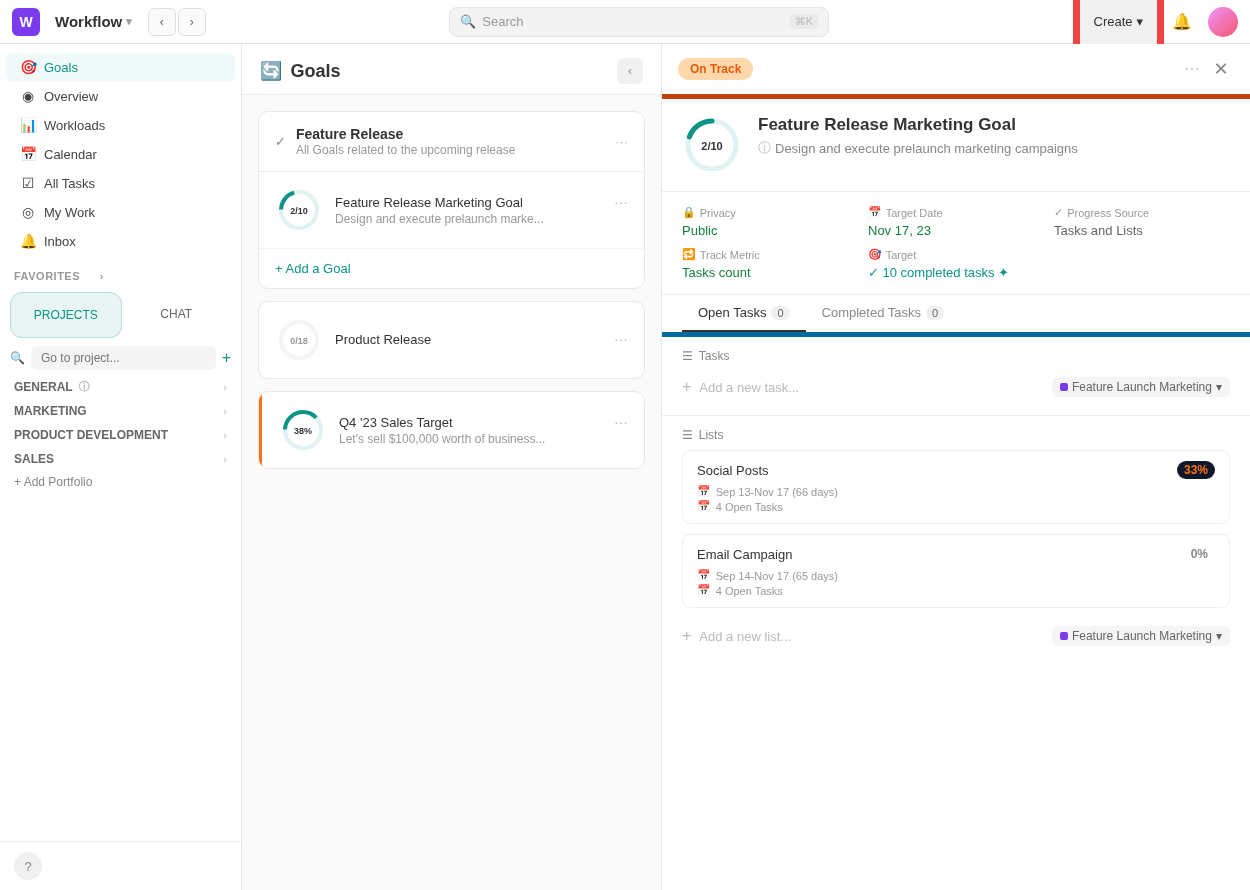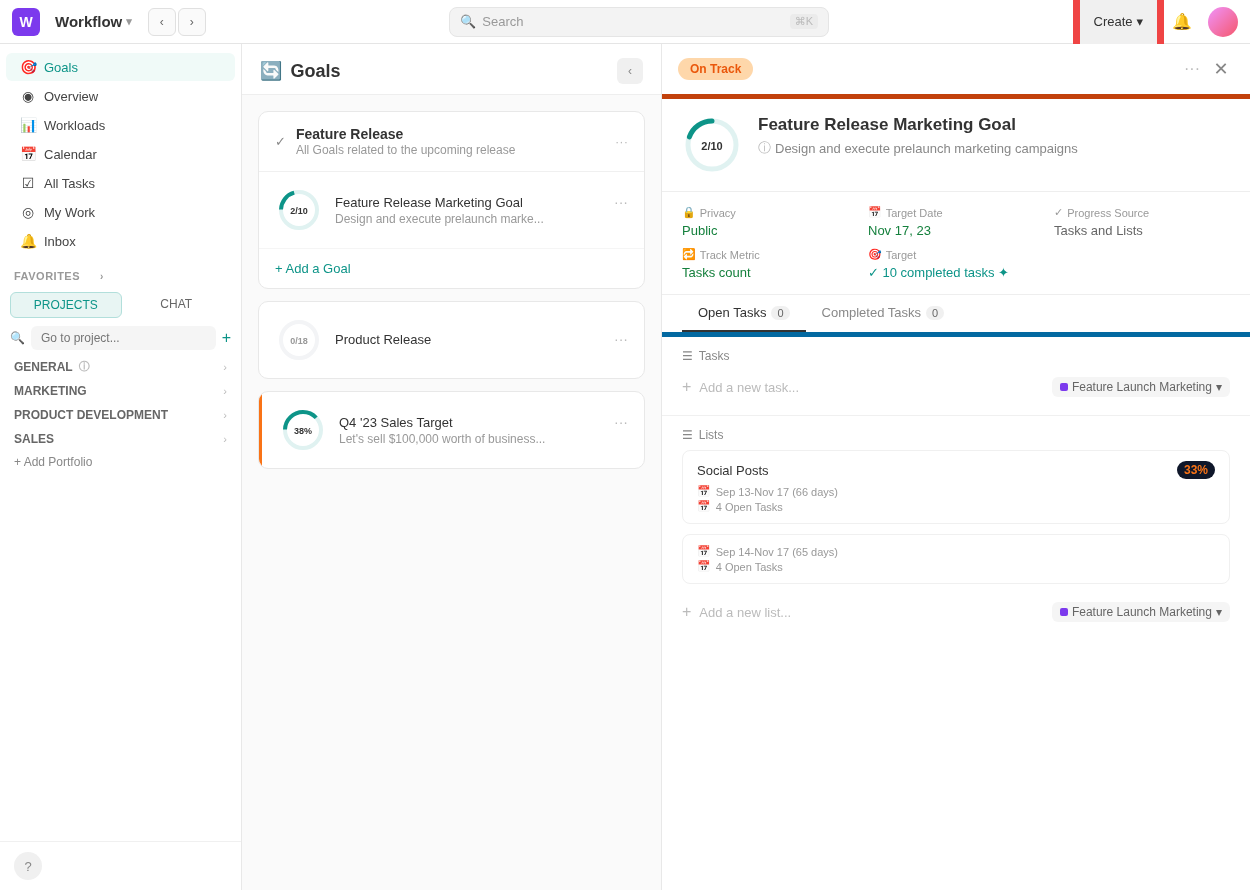--- a/index.html
+++ b/index.html
@@ -29,21 +29,21 @@
     .sidebar-item { display: flex; align-items: center; gap: 8px; padding: 6px 14px; cursor: pointer; border-radius: 6px; margin: 1px 6px; font-size: 13px; color: #444; }
     .sidebar-item.active { background: #f0faf8; color: #0d9488; }
     .sidebar-item .icon { width: 16px; text-align: center; font-size: 14px; }
     .sidebar-section { padding: 6px 14px 2px; font-size: 11px; font-weight: 600; color: #999; letter-spacing: 0.5px; display: flex; align-items: center; gap: 20px; }
     .sidebar-section .arrow { font-size: 10px; }
     .sidebar-group { display: flex; align-items: center; justify-content: space-between; padding: 5px 14px; cursor: pointer; }
     .sidebar-group-label { font-size: 12px; font-weight: 600; color: #666; display: flex; align-items: center; gap: 6px; }
     .sidebar-group-label .info { color: #bbb; font-size: 11px; }
     .sidebar-group .chevron { color: #bbb; font-size: 11px; }
     .projects-tabs { display: flex; gap: 0; padding: 8px 10px 4px; }
-    .projects-tab { flex: 1; text-align: center; padding: 5px 8px; font-size: 12px; font-weight: 500; border-radius: 6px; cursor: pointer; color: #666; }
+    .projects-tab { flex: 1; text-align: center; padding: 15px 8px; font-size: 12px; font-weight: 500; border-radius: 12px; cursor: pointer; color: #666; }
     .projects-tab.active { background: #e8f5f3; color: #0d9488; border: 1px solid #b2dfdb; }
     .add-project-btn { color: #0d9488; font-size: 16px; cursor: pointer; }
     .project-search-row { display: flex; align-items: center; padding: 4px 10px; gap: 6px; }
     .project-search-input { flex: 1; background: #f5f5f5; border: none; border-radius: 6px; padding: 5px 10px; font-size: 12px; color: #999; outline: none; }
     .sidebar-footer { margin-top: auto; padding: 10px 14px; border-top: 1px solid #f0f0f0; }
     .help-btn { display: flex; align-items: center; justify-content: center; width: 28px; height: 28px; border-radius: 50%; background: #f0f0f0; color: #888; cursor: pointer; font-size: 13px; }
     .add-portfolio { font-size: 12px; color: #888; padding: 4px 14px; cursor: pointer; }
 
     
     .center-panel { width: 420px; background: #fafafa; border-right: 1px solid #e8e8e8; display: flex; flex-direction: column; flex-shrink: 0; overflow: hidden; }
@@ -422,20 +422,24 @@
         <span class="list-meta-icon">📅</span>
         <span>Sep 13-Nov 17 (66 days)</span>
       </div>
       <div class="list-meta-row">
         <span class="list-meta-icon">📅</span>
         <span>4 Open Tasks</span>
       </div>
     </div>
   </div>
             <div class="list-item">
+    <div class="list-item-header">
+      <span class="list-item-name">Email Campaign</span>
+      <span class="list-pct gray">0%</span>
+    </div>
     <div class="list-meta">
       <div class="list-meta-row">
         <span class="list-meta-icon">📅</span>
         <span>Sep 14-Nov 17 (65 days)</span>
       </div>
       <div class="list-meta-row">
         <span class="list-meta-icon">📅</span>
         <span>4 Open Tasks</span>
       </div>
     </div>

